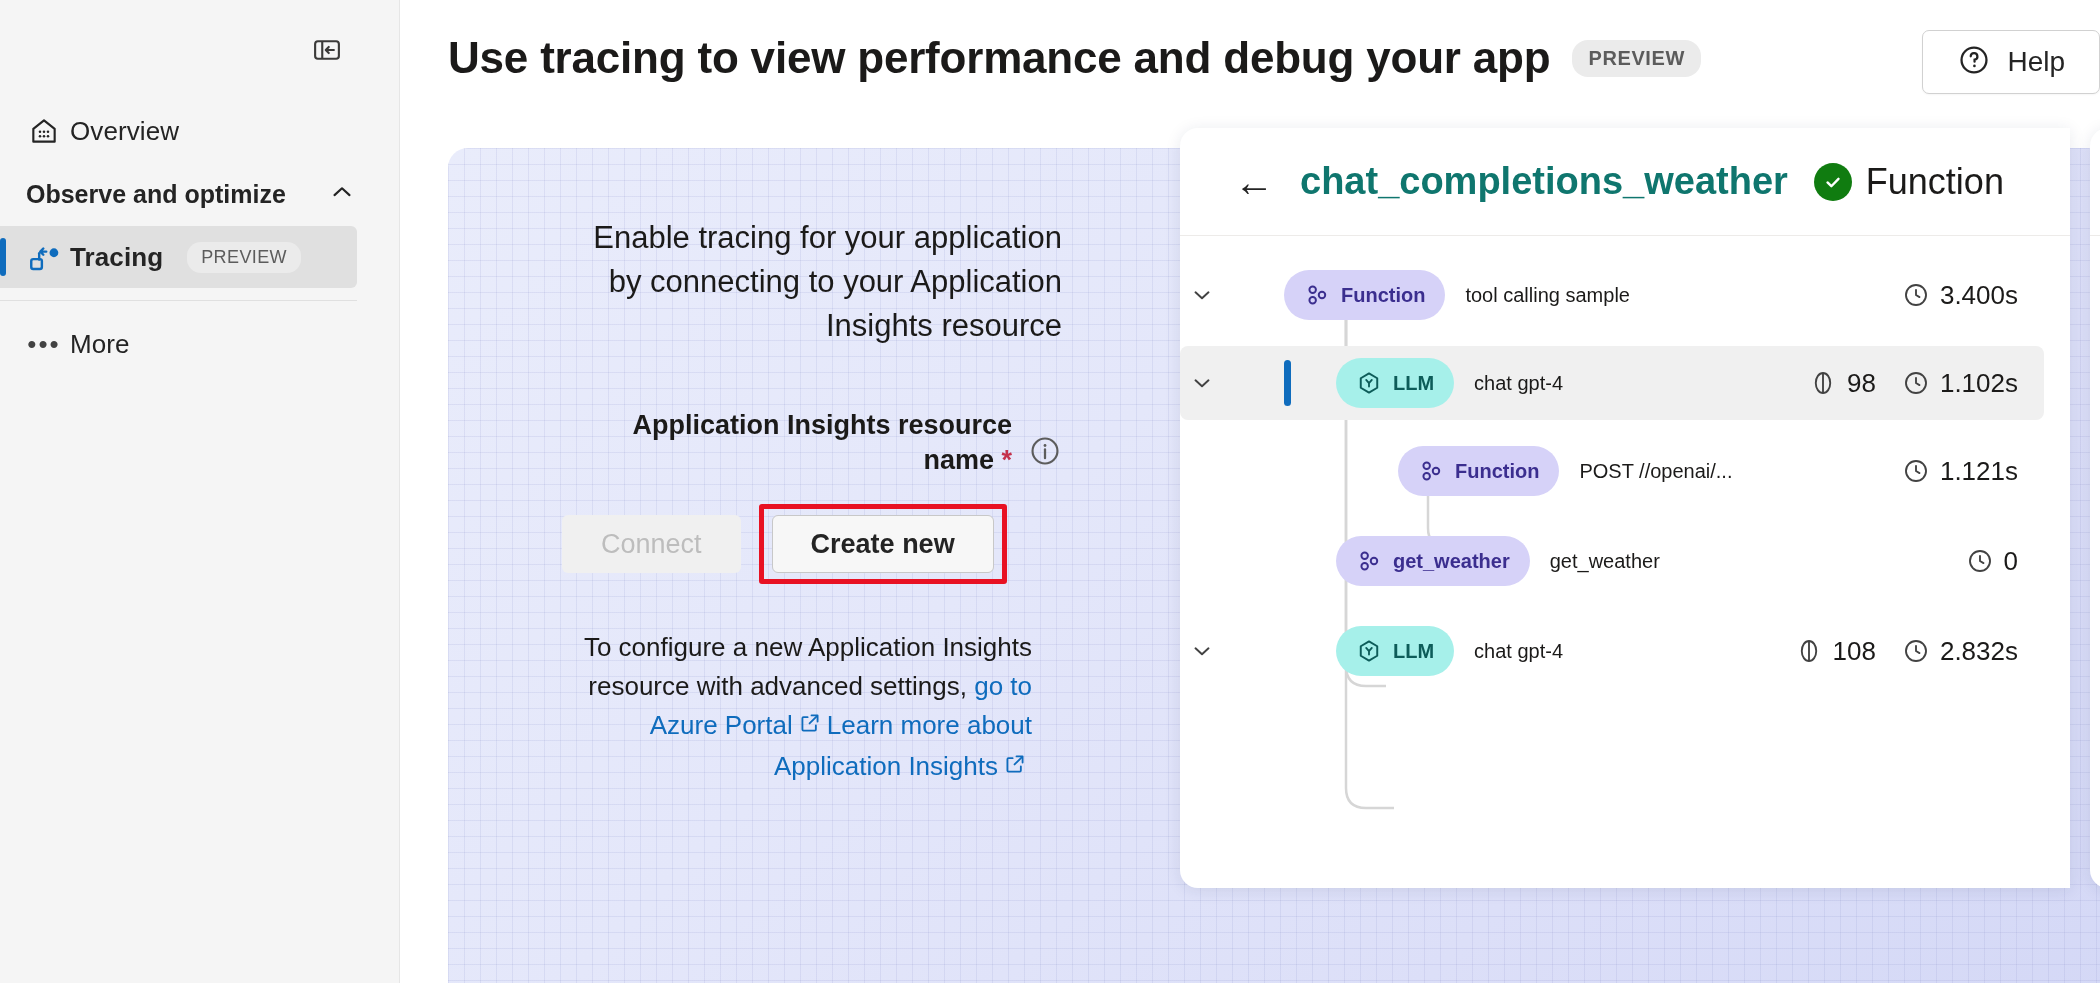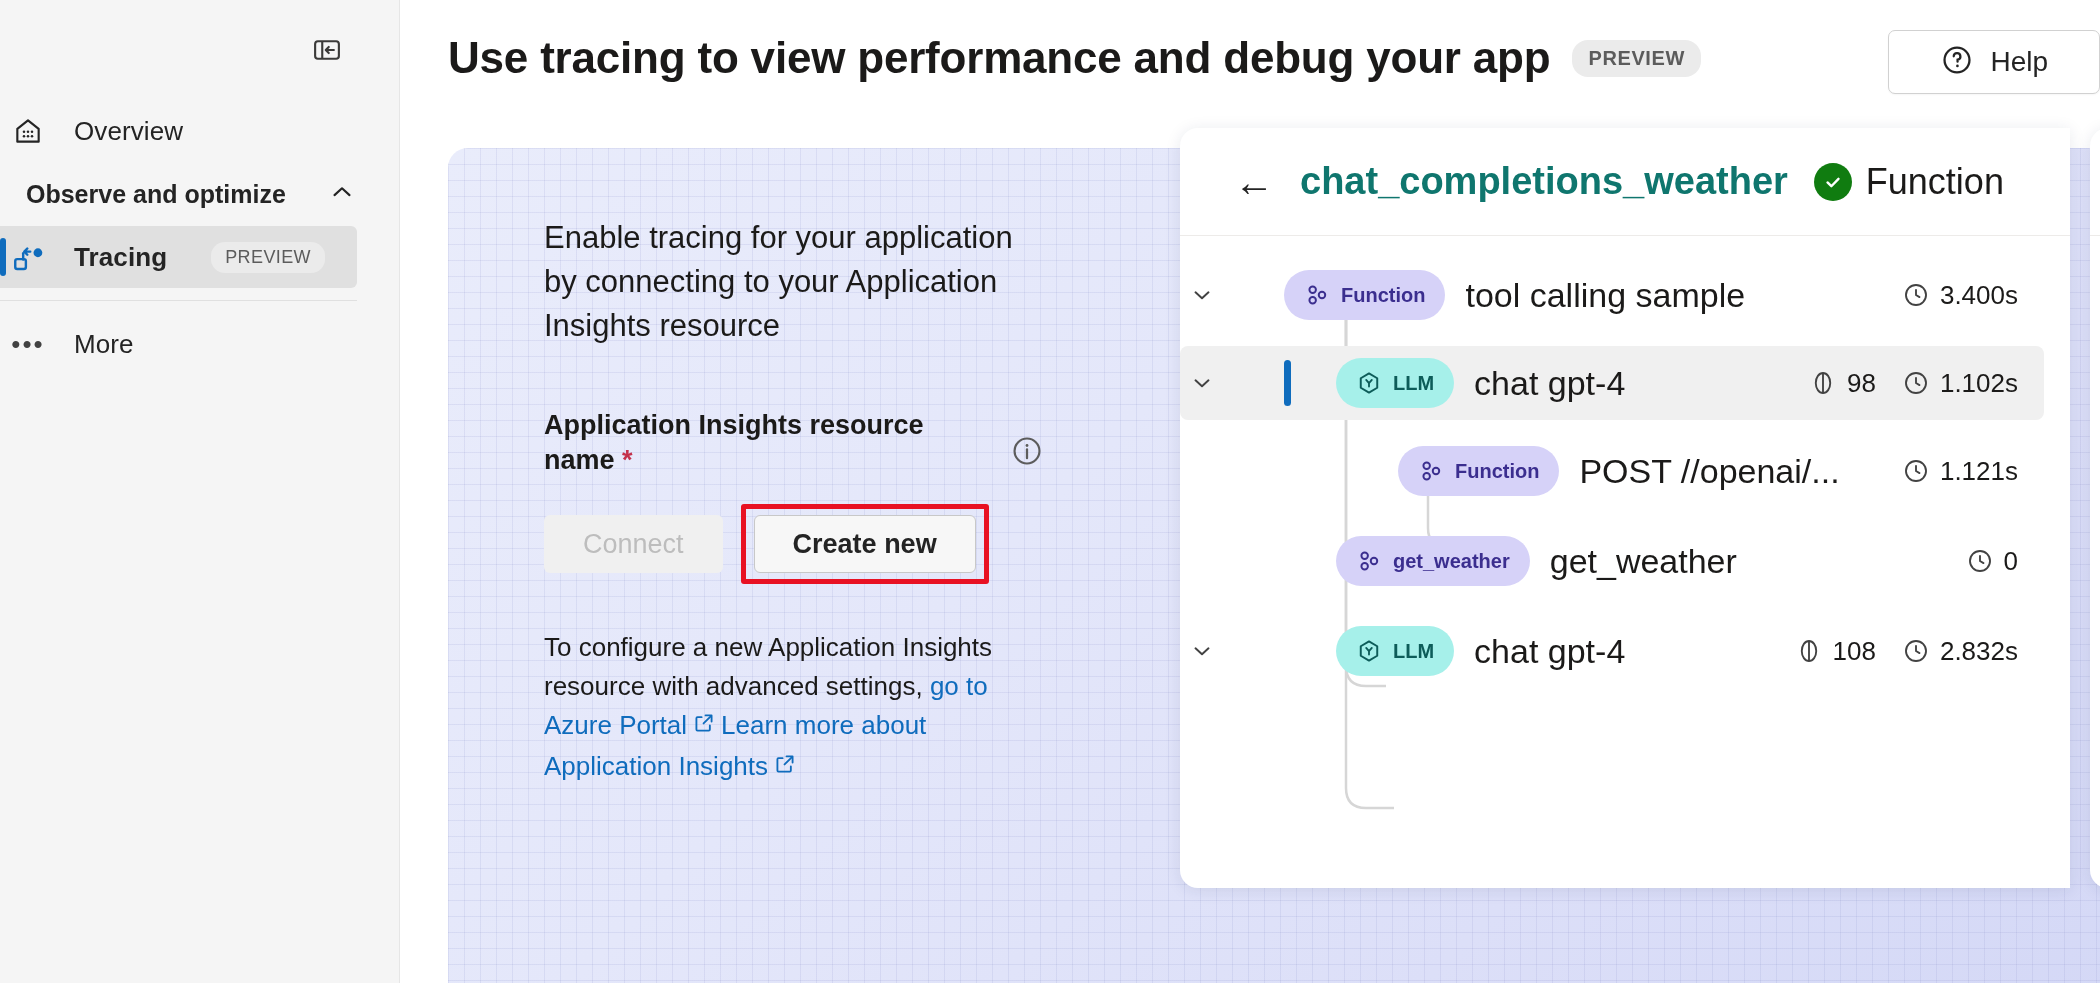--- a/index.html
+++ b/index.html
@@ -27,22 +27,22 @@
   }
   .collapse-btn {
     width: 40px; height: 40px;
     display: flex; align-items: center; justify-content: center;
     border-radius: 4px; cursor: pointer;
   }
 
   .nav-item {
     display: flex; align-items: center;
     height: 62px;
-    padding-left: 10px;
-    gap: 28px;
+    padding-left: 26px;
+    gap: 8px;
     cursor: pointer;
     position: relative;
     border-radius: 6px;
     margin: 0 42px 0 0;
   }
   .nav-item .nav-icon {
     width: 36px; height: 36px;
     display: flex; align-items: center; justify-content: center;
     flex: 0 0 36px;
   }
@@ -116,21 +116,21 @@
     position: relative; top: -8px;
   }
   .help-btn {
     position: absolute;
     top: 30px; right: 0px;
     display: flex; align-items: center; gap: 16px;
     border: 1px solid #d1d1d1;
     background: #ffffff;
     border-radius: 7px;
     height: 64px;
-    padding: 0 51px;
+    padding: 0 34px;
     cursor: pointer;
     box-shadow: 0 1px 2px rgba(0,0,0,.04);
   }
   .help-label { font-size: 28px; color: #242424; }
 
   
   .hero {
     position: absolute;
     left: 48px; top: 148px; right: -8px; bottom: -20px;
     border-radius: 20px;
@@ -143,23 +143,24 @@
     position: absolute; inset: 0;
     background-image:
       linear-gradient(to right, rgba(140,147,205,0.16) 1px, transparent 1px),
       linear-gradient(to bottom, rgba(140,147,205,0.16) 1px, transparent 1px);
     background-size: 16px 16px;
     pointer-events: none;
   }
 
   .hero-form {
     position: absolute;
-    left: 96px; top: 68px;
+    left: 114px; top: 68px;
     width: 500px;
     z-index: 3;
+    text-align: right;
   }
   .hero-lead {
     font-size: 31px; line-height: 1.42; color: #1b1a19;
     margin-bottom: 60px;
   }
   .field-label-row {
     display: flex; align-items: flex-start;
     justify-content: space-between;
     gap: 16px;
     margin-bottom: 16px;
@@ -268,21 +269,21 @@
   .pill {
     display: inline-flex; align-items: center; gap: 11px;
     height: 50px; padding: 0 20px;
     border-radius: 25px;
     font-size: 20px; font-weight: 700;
     white-space: nowrap;
   }
   .pill-function { background: #d6d2f8; color: #3b2e8f; }
   .pill-llm { background: #a6f0ea; color: #0d5c59; }
   .row-desc {
-    font-size: 34px; color: #1b1a19; margin-left: 20px;
+    font-size: 20px; color: #1b1a19; margin-left: 20px;
     white-space: nowrap; overflow: hidden; text-overflow: ellipsis;
   }
   .row-metrics {
     margin-left: auto; display: flex; align-items: center; gap: 26px;
     padding-right: 26px; white-space: nowrap;
   }
   .metric { display: inline-flex; align-items: center; gap: 10px; font-size: 26px; color: #1b1a19; }
   .tree-svg { position: absolute; left: 0; top: 0; pointer-events: none; }
 
   

